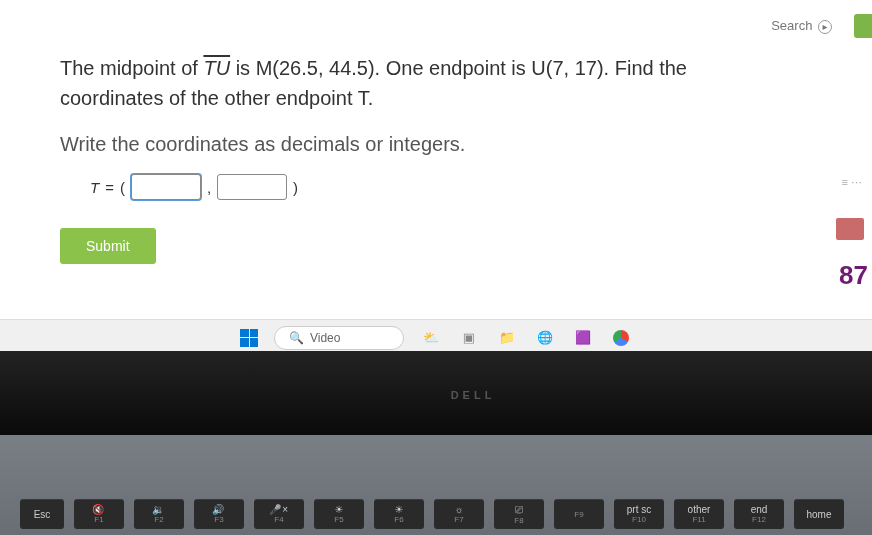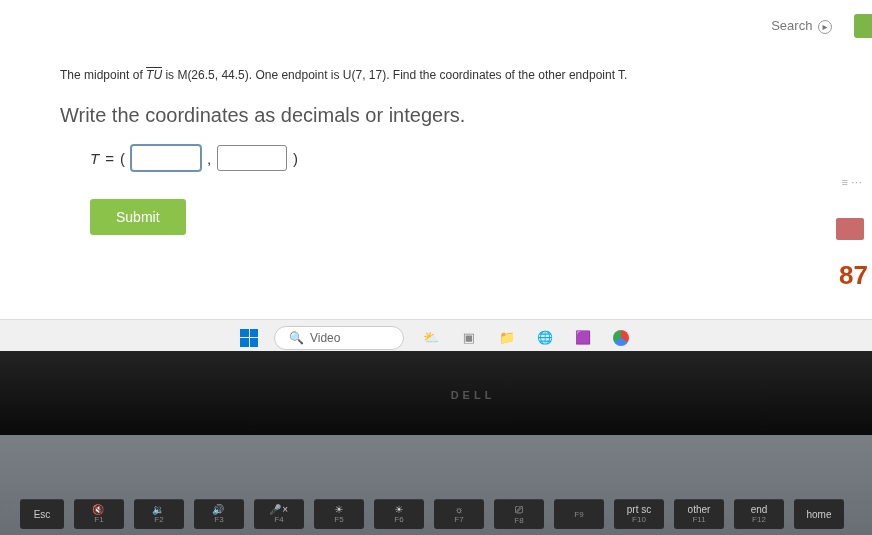--- a/index.html
+++ b/index.html
@@ -41,23 +41,23 @@
       position: absolute;
       top: 14px;
       right: 0;
       width: 18px;
       height: 24px;
       background: #7db548;
       border-radius: 3px 0 0 3px;
     }
     .question-text {
       color: #333;
-      font-size: 12px;
+      font-size: 20px;
       line-height: 1.5;
-      margin-top: 36px;
+      margin-top: 23px;
       max-width: 720px;
     }
     .overline {
       text-decoration: overline;
       font-style: italic;
     }
     .instruction {
       color: #555;
       font-size: 20px;
       margin-top: 20px;
@@ -78,34 +78,33 @@
       border-radius: 3px;
       padding: 2px 6px;
       font-size: 14px;
       text-align: center;
     }
     .answer-input.active {
       box-shadow: 0 0 0 1px #5a9bd4;
     }
     .submit-btn {
       margin-top: 28px;
-      margin-left: 30px;
       background: #8bc34a;
       color: #fff;
       border: none;
       border-radius: 3px;
       padding: 10px 26px;
       font-size: 14px;
       cursor: pointer;
     }
     .side-badge {
       position: absolute;
       right: 4px;
       top: 260px;
-      color: #c2410c;
+      color: #701a75;
       font-size: 26px;
       font-weight: bold;
     }
     .side-red {
       position: absolute;
       right: 8px;
       top: 218px;
       width: 28px;
       height: 22px;
       background: #c96b6b;

